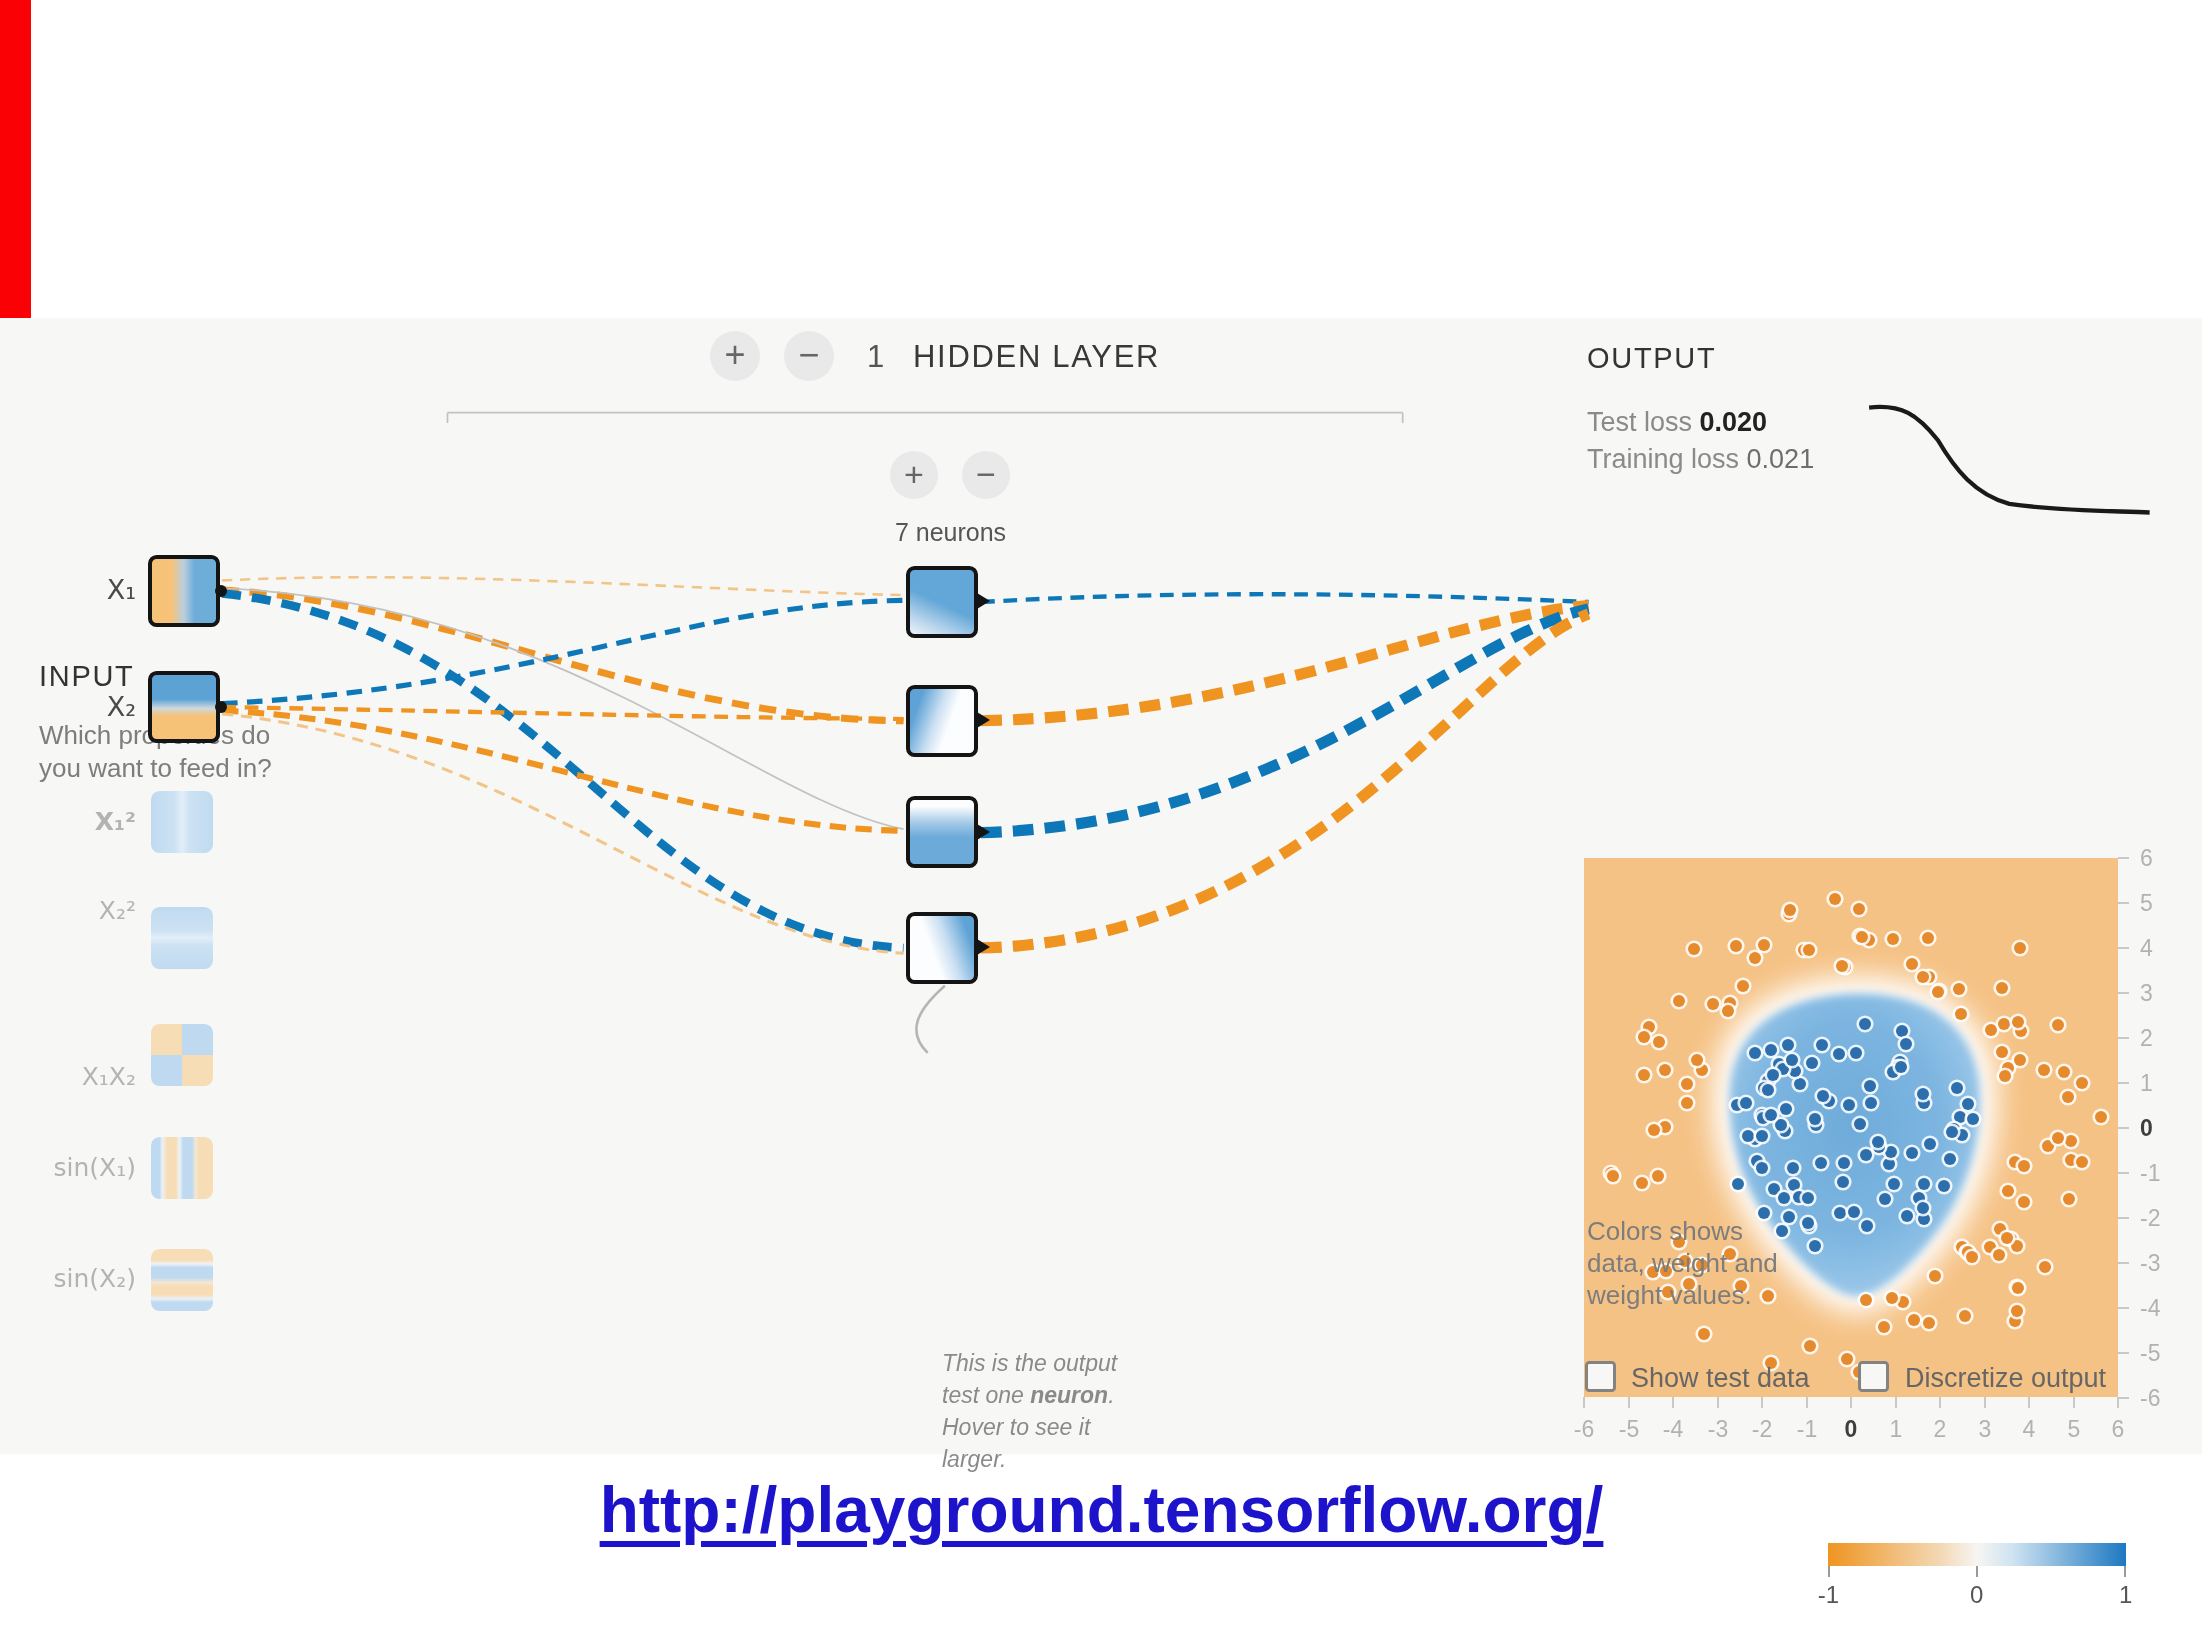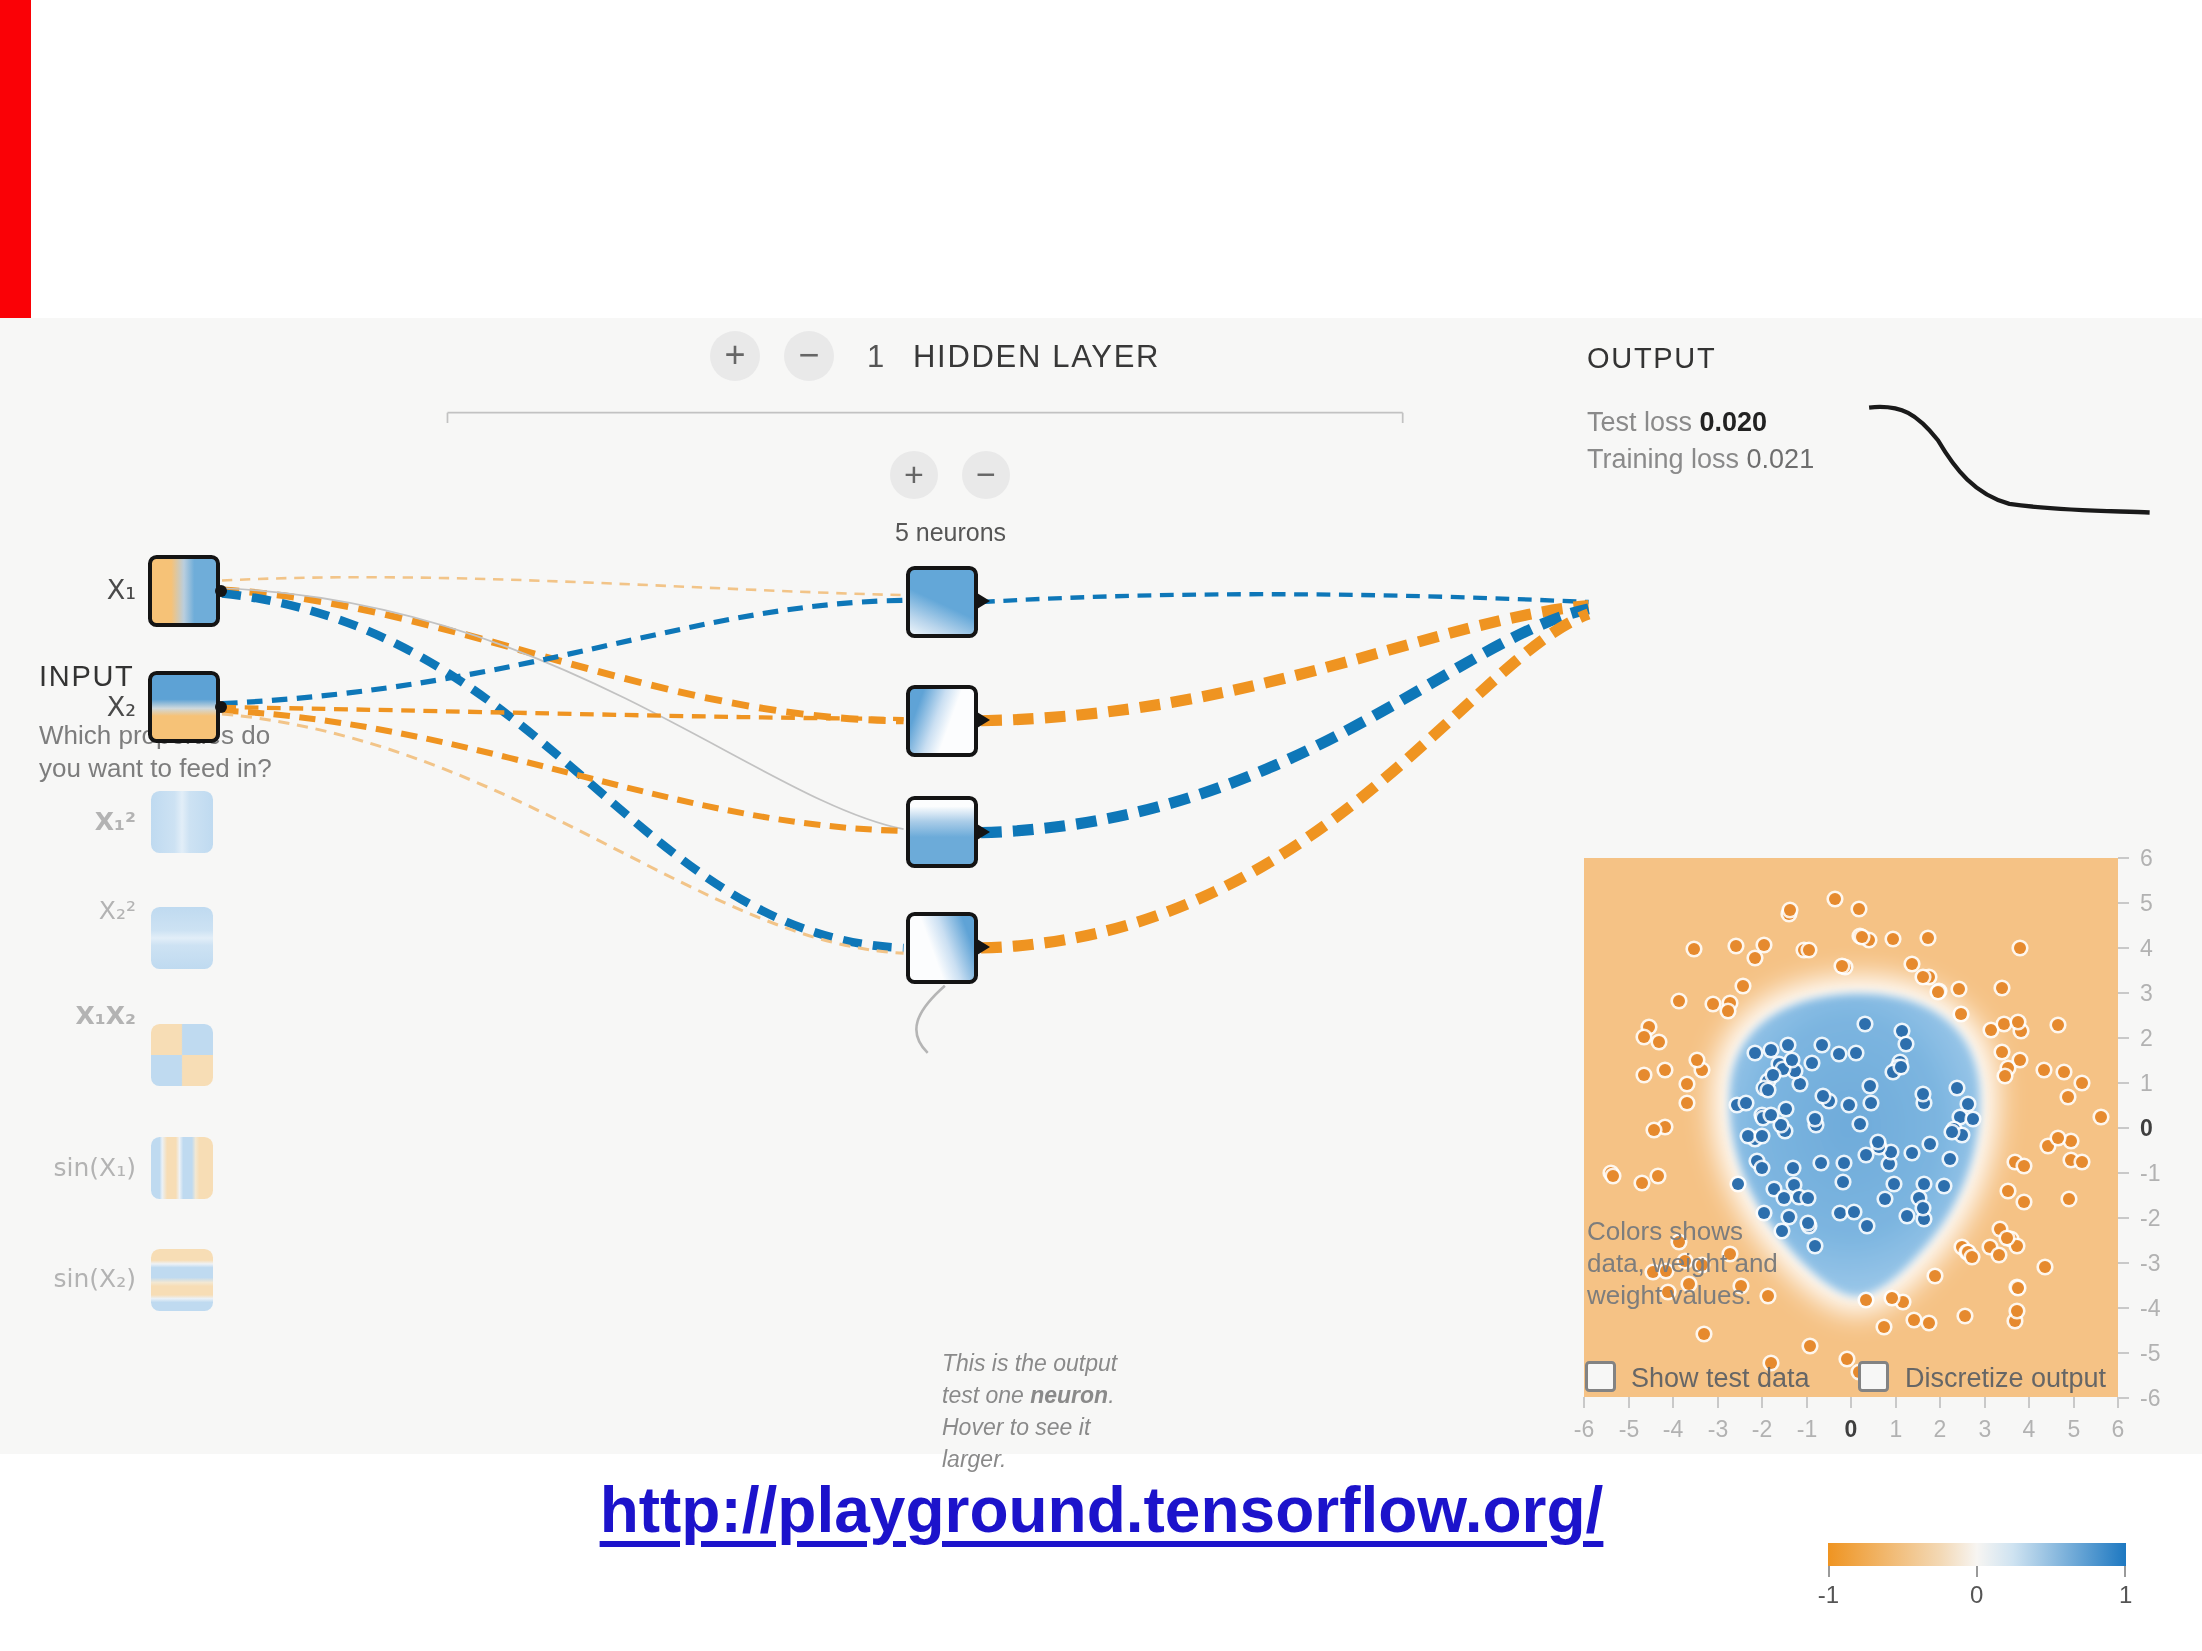--- a/index.html
+++ b/index.html
@@ -130,37 +130,37 @@
     <div class="abs feat-label fl-active" style="top:373px;">X₂</div>
     <div class="abs fsq fsq-active sq-x2" style="top:353px;"></div>
     <div class="abs port-dot" style="top:383px;"></div>
 
     <div class="abs feat-label fl-inactive" style="top:489px;font-weight:bold;">X₁²</div>
     <div class="abs fsq fsq-inactive sq-x1sq" style="top:473px;"></div>
 
     <div class="abs feat-label fl-inactive" style="top:578px;">X₂²</div>
     <div class="abs fsq fsq-inactive sq-x2sq" style="top:589px;"></div>
 
-    <div class="abs feat-label fl-inactive" style="top:683px;font-weight:bold;">X₁X₂</div>
+    <div class="abs feat-label fl-inactive" style="top:744px;">X₁X₂</div>
     <div class="abs fsq fsq-inactive sq-x1x2" style="top:706px;"></div>
 
     <div class="abs feat-label fl-inactive" style="top:835px;">sin(X₁)</div>
     <div class="abs fsq fsq-inactive sq-sinx1" style="top:819px;"></div>
 
     <div class="abs feat-label fl-inactive" style="top:946px;">sin(X₂)</div>
     <div class="abs fsq fsq-inactive sq-sinx2" style="top:931px;"></div>
 
     <div class="circle-btn cb-lg" style="left:710px;top:13px;">+</div>
     <div class="circle-btn cb-lg" style="left:784px;top:13px;">−</div>
     <span class="abs" style="left:867px;top:20.6px;font-size:31px;color:#555;">1</span>
     <span class="abs" style="left:913px;top:20.6px;font-size:31px;color:#383838;letter-spacing:1.7px;">HIDDEN LAYER</span>
 
     <div class="circle-btn cb-sm" style="left:890px;top:133px;">+</div>
     <div class="circle-btn cb-sm" style="left:962px;top:133px;">−</div>
-    <div class="abs" style="left:856px;top:200px;width:189px;text-align:center;font-size:25px;color:#565656;">5 neurons</div>
+    <div class="abs" style="left:856px;top:200px;width:189px;text-align:center;font-size:25px;color:#565656;">7 neurons</div>
 
     <div class="neuron n1" style="top:248px;"></div>
       <div class="nub" style="top:275px;"></div>
     <div class="neuron n2" style="top:367px;"></div>
       <div class="nub" style="top:394px;"></div>
     <div class="neuron n3" style="top:478px;"></div>
       <div class="nub" style="top:506px;"></div>
     <div class="neuron n4" style="top:594px;"></div>
       <div class="nub" style="top:621px;"></div>
 

